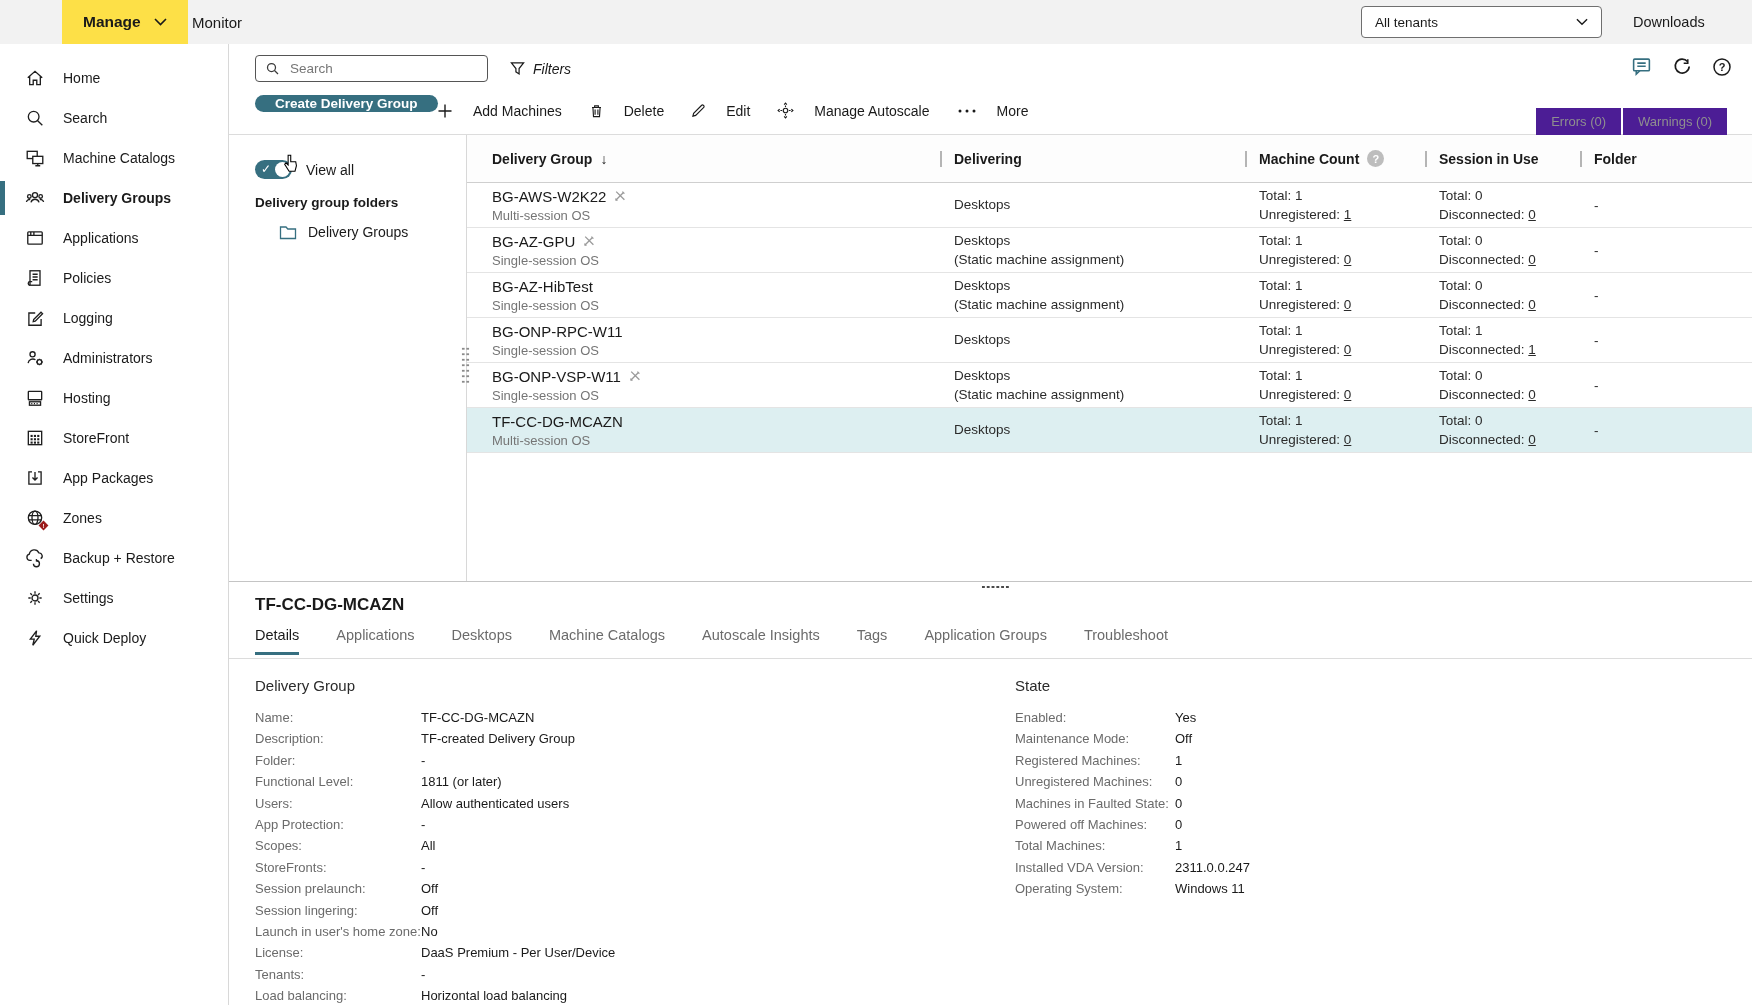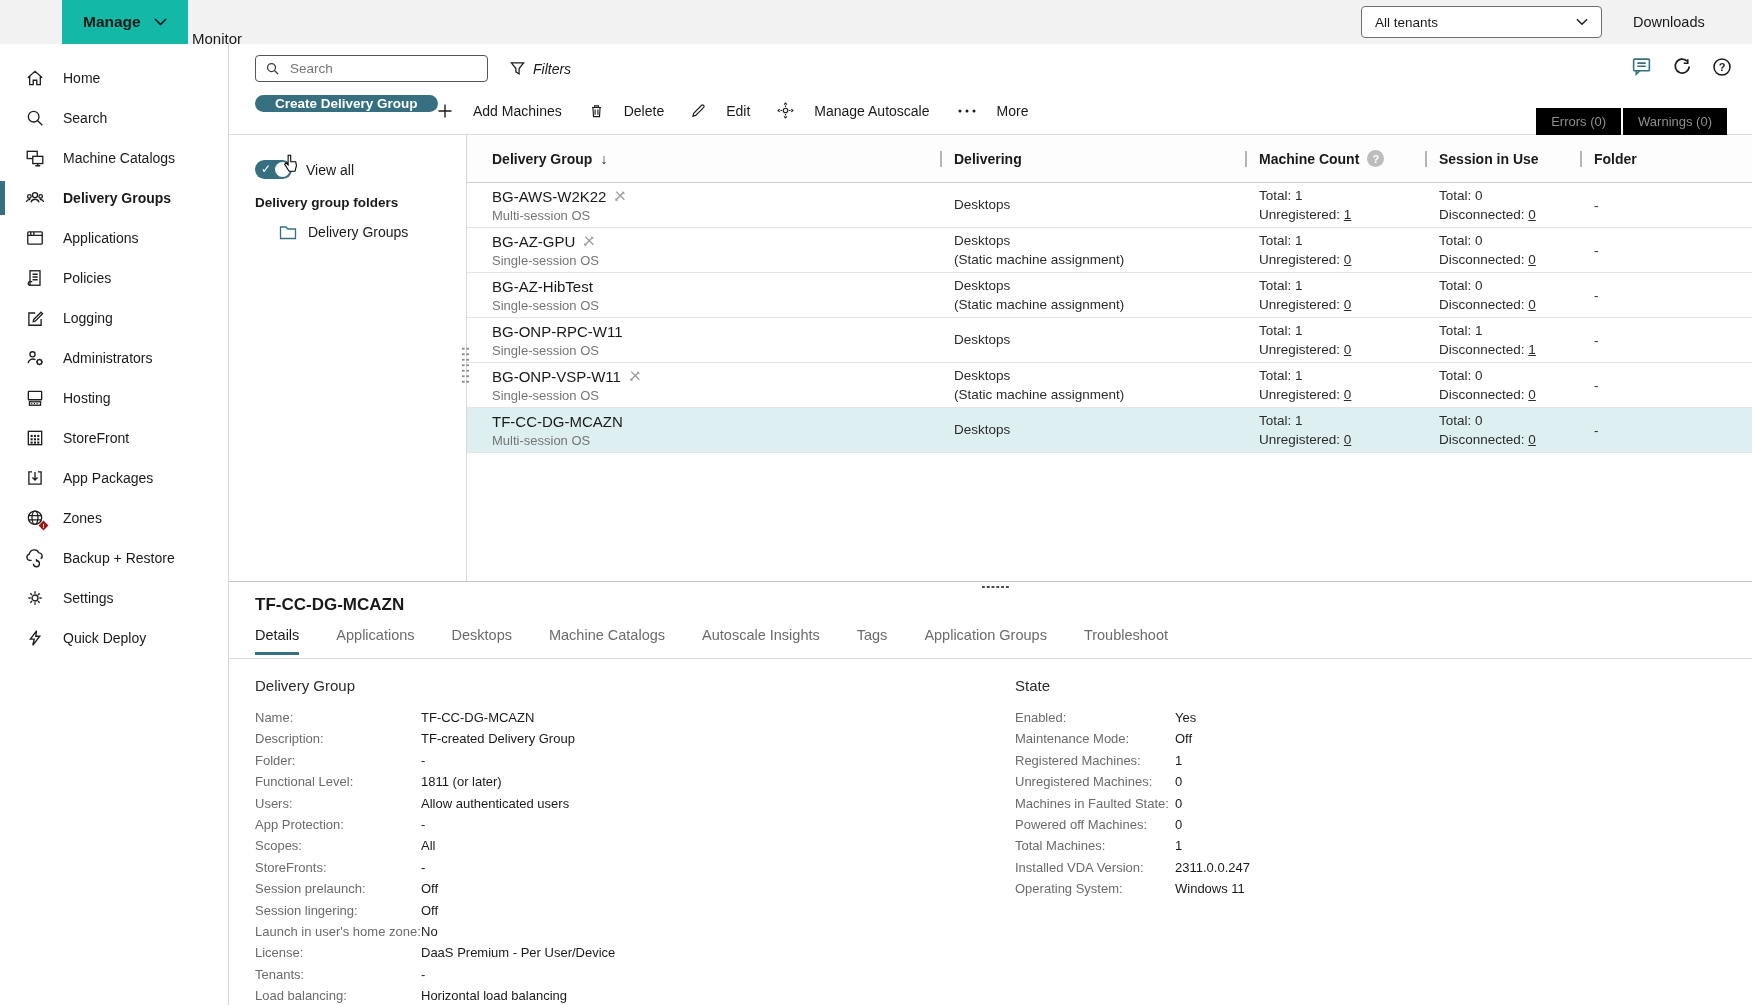--- a/index.html
+++ b/index.html
@@ -4,23 +4,23 @@
 <style>
   :root{ --accent:#366f80; --selected-row:#ddeff1; --topbar-bg:#f2f2f2; }
   *{box-sizing:border-box;}
   html,body{margin:0;padding:0;}
   body{width:1752px;height:1005px;position:relative;overflow:hidden;background:#fff;
        font-family:"Liberation Sans",sans-serif;color:#1a1a1a;}
   svg{display:block;}
 
   
   .topbar{position:absolute;left:0;top:0;width:100%;height:44px;background:var(--topbar-bg);z-index:6;}
-  .manage-tab{position:absolute;left:62px;top:0;height:44px;background:#14b8a6;display:flex;align-items:center;
+  .manage-tab{position:absolute;left:62px;top:0;height:44px;background:#fde047;display:flex;align-items:center;
               gap:13px;padding:0 21px;font-weight:bold;font-size:15.5px;cursor:pointer;}
-  .monitor-tab{position:absolute;left:192px;top:16px;height:44px;display:flex;align-items:center;font-size:15px;cursor:pointer;}
+  .monitor-tab{position:absolute;left:192px;top:0;height:44px;display:flex;align-items:center;font-size:15px;cursor:pointer;}
   .tenant-select{position:absolute;left:1361px;top:6px;width:241px;height:32px;background:#fff;border:1px solid #6f6f6f;
                  border-radius:4px;display:flex;align-items:center;justify-content:space-between;padding:0 13px;font-size:13.5px;cursor:pointer;}
   .downloads{position:absolute;left:1633px;top:0;height:44px;display:flex;align-items:center;font-size:14.5px;cursor:pointer;}
 
   
   .sidebar{position:absolute;left:0;top:44px;width:229px;bottom:0;background:#fff;border-right:1px solid #d8d8d8;
            padding-top:14px;z-index:5;text-align:center;}
   .nav-item{height:40px;display:flex;align-items:center;padding-left:25px;gap:18px;font-size:14px;position:relative;cursor:pointer;}
   .nav-item.active{font-weight:bold;}
   .nav-item.active::before{content:"";position:absolute;left:0;top:3px;bottom:3px;width:5px;background:var(--accent);}
@@ -37,21 +37,21 @@
   .search-box input{border:none;outline:none;flex:1;font-size:13.5px;font-family:"Liberation Sans",sans-serif;color:#1a1a1a;}
   .search-box input::placeholder{color:#767676;}
   .filters-btn{position:absolute;left:281px;top:11px;height:27px;display:flex;align-items:center;gap:8px;font-size:14px;cursor:pointer;font-style:italic;}
   .tr-icons{position:absolute;top:12px;right:20px;display:flex;align-items:center;gap:20px;}
   .tr-icons .ic{cursor:pointer;}
   .create-btn{position:absolute;left:26px;top:51px;height:17px;padding:0 20px;background:var(--accent);color:#fff;border:none;
               border-radius:16px;font-weight:bold;font-size:13.5px;font-family:"Liberation Sans",sans-serif;cursor:pointer;}
   .actions{position:absolute;left:208px;top:51px;height:31px;display:flex;align-items:center;gap:27px;}
   .action{display:flex;align-items:center;gap:20px;font-size:14px;cursor:pointer;}
   .status-btns{position:absolute;top:64px;right:25px;display:flex;gap:2px;}
-  .status-btn{background:#000000;border:none;color:#8f8f8f;font-size:13px;padding:6px 15px;font-family:"Liberation Sans",sans-serif;cursor:pointer;}
+  .status-btn{background:#4c1d95;border:none;color:#8f8f8f;font-size:13px;padding:6px 15px;font-family:"Liberation Sans",sans-serif;cursor:pointer;}
 
   
   .middle{position:absolute;left:0;top:91px;right:0;bottom:0;display:flex;}
   .filter-panel{width:238px;border-right:1px solid #d8d8d8;position:relative;flex:0 0 238px;}
   .viewall-row{position:absolute;left:26px;top:25px;display:flex;align-items:center;gap:14px;}
   .toggle{width:37px;height:19px;border-radius:10px;background:var(--accent);position:relative;cursor:pointer;}
   .toggle .check{position:absolute;left:6px;top:1.5px;color:#fff;font-size:12px;}
   .toggle .knob{position:absolute;right:2px;top:2px;width:15px;height:15px;border-radius:50%;background:#fff;}
   .cursor-ov{position:absolute;left:28px;top:-6px;}
   .viewall-label{font-size:14px;}

